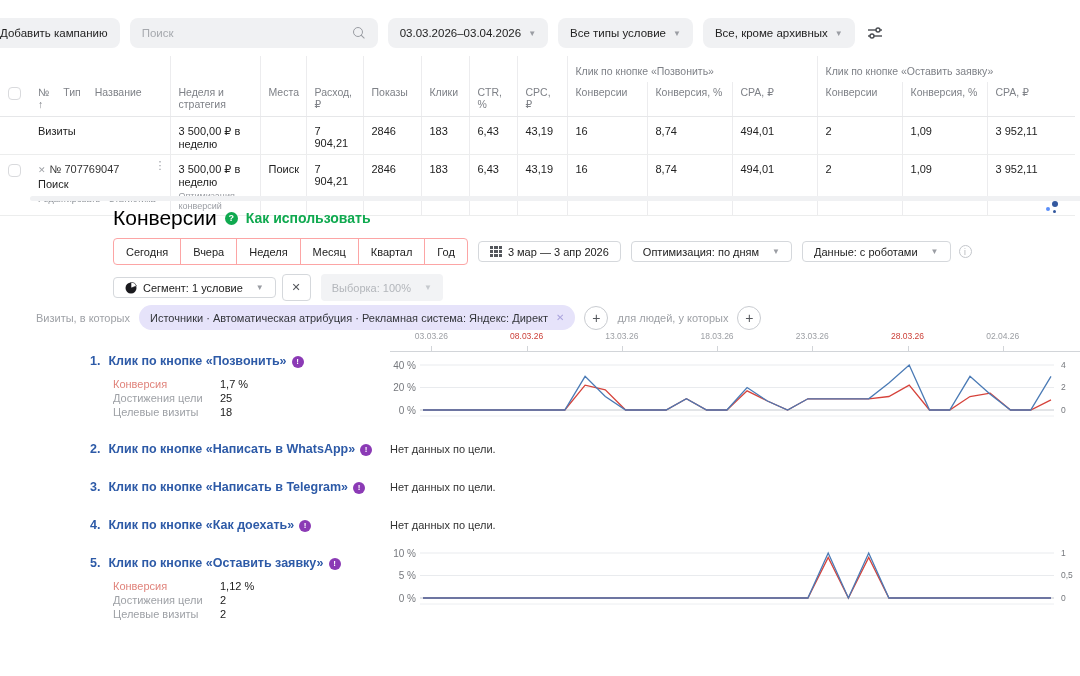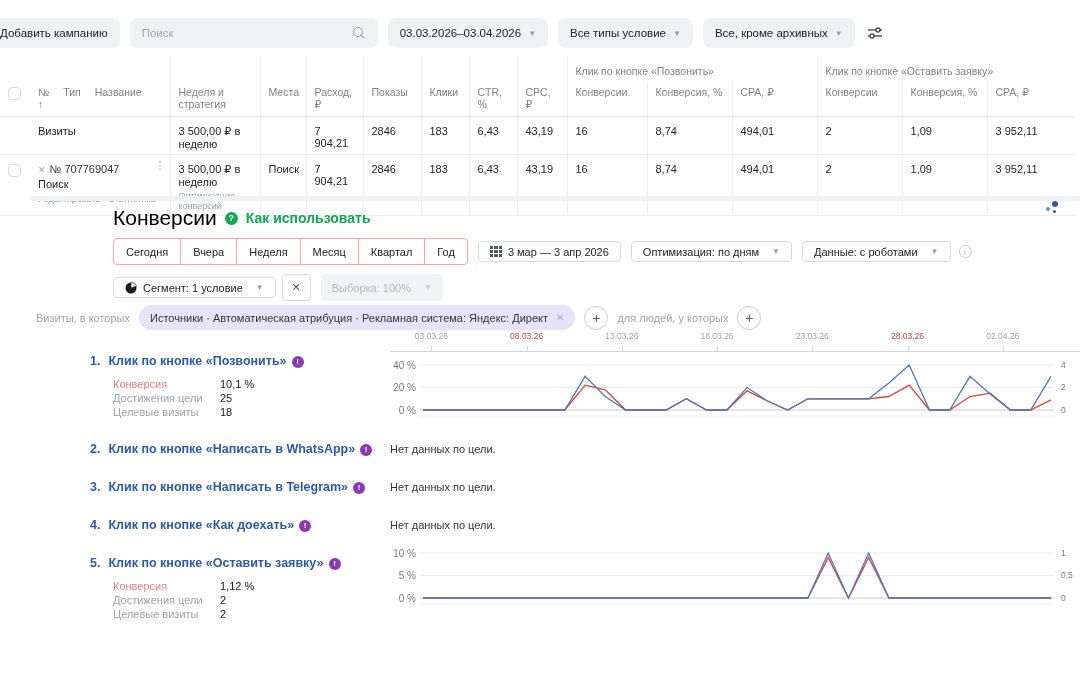--- a/index.html
+++ b/index.html
@@ -349,21 +349,21 @@
   <div class="goals">
 
     <div class="goal-row row-h1">
       <div class="goal-left">
         <div class="gtitle">
           <span class="gnum">1.</span><span>Клик по кнопке «Позвонить»</span><span class="gbadge">!</span>
         </div>
         <div class="metrics">
           <div class="mrow">
               <span class="ml conv">Конверсия</span>
-              <span class="mv">10,1 %</span>
+              <span class="mv">1,7 %</span>
             </div>
           <div class="mrow">
               <span class="ml">Достижения цели</span>
               <span class="mv">25</span>
             </div>
           <div class="mrow">
               <span class="ml">Целевые визиты</span>
               <span class="mv">18</span>
             </div>
         </div>

